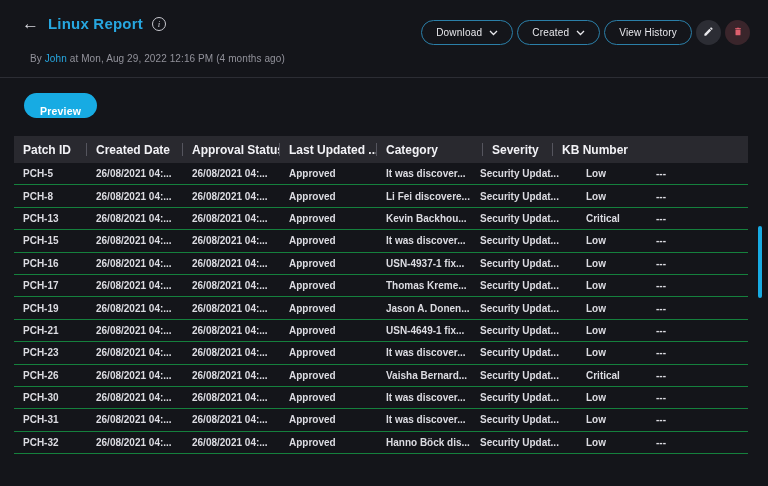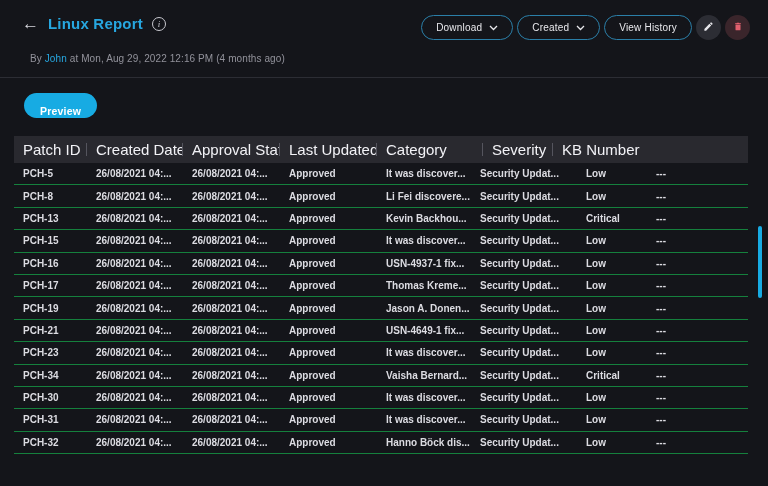--- a/index.html
+++ b/index.html
@@ -18,21 +18,21 @@
   .back-arrow { font-size:17px; color:#d8d8de; cursor:pointer; line-height:1; }
   .page-title { font-size:15px; font-weight:bold; color:#27a7e0; letter-spacing:.2px; }
   .info-icon {
     width:14px; height:14px; border:1.3px solid #c9c9d0; border-radius:50%;
     font-size:9px; display:flex; align-items:center; justify-content:center;
     color:#c9c9d0; cursor:pointer; font-family:"Liberation Serif", serif; font-style:italic;
   }
   .subtitle { margin:21px 0 0 8px; font-size:10px; color:#92929b; letter-spacing:.1px; }
   .subtitle .author { color:#27a7e0; cursor:pointer; text-decoration:none; }
 
-  .actions { display:flex; align-items:flex-start; gap:4px; }
+  .actions { display:flex; align-items:flex-start; gap:4px; margin-top:5px; }
   .pill {
     display:flex; align-items:center; gap:7px; height:25px; padding:0 14px;
     background:transparent; border:1px solid #2b7fa8; border-radius:13px;
     color:#e8e8ec; font-size:10px; font-family:inherit; cursor:pointer; letter-spacing:.2px;
   }
   .chev svg { display:block; }
   .round {
     width:25px; height:25px; border-radius:50%; border:none;
     display:flex; align-items:center; justify-content:center; cursor:pointer;
   }
@@ -47,21 +47,21 @@
     background:#17abe3; border:none; border-radius:13px;
     color:#ffffff; font-size:10.5px; font-weight:bold; font-family:inherit;
     cursor:pointer; letter-spacing:.2px;
   }
 
   
   .table { position:absolute; left:14px; top:136px; width:734px; }
   .thead { display:flex; background:#29292f; height:27px; align-items:stretch; }
   .hcell {
     position:relative; display:flex; align-items:center;
-    font-size:15px; font-weight:normal; color:#f2f2f6; padding-left:9px;
+    font-size:12px; font-weight:bold; color:#f2f2f6; padding-left:9px;
     white-space:nowrap; overflow:hidden; cursor:pointer;
   }
   .hcell:not(:last-child)::after {
     content:""; position:absolute; right:0; top:7px; bottom:7px; width:1px; background:#55555e;
   }
   .trow { display:flex; height:22.4px; align-items:center; border-bottom:1px solid #15803d; cursor:pointer; }
   .tcell {
     font-size:10px; font-weight:bold; color:#dcdce2; padding-left:9px;
     white-space:nowrap; overflow:hidden;
   }
@@ -227,21 +227,21 @@
         <div class="tcell col0">PCH-23</div>
         <div class="tcell col1">26/08/2021 04:...</div>
         <div class="tcell col2">26/08/2021 04:...</div>
         <div class="tcell col3">Approved</div>
         <div class="tcell col4">It was discover...</div>
         <div class="tcell col5">Security Updat...</div>
         <div class="tcell col6">Low</div>
         <div class="tcell col7">---</div>
       </div>
       <div class="trow">
-        <div class="tcell col0">PCH-34</div>
+        <div class="tcell col0">PCH-26</div>
         <div class="tcell col1">26/08/2021 04:...</div>
         <div class="tcell col2">26/08/2021 04:...</div>
         <div class="tcell col3">Approved</div>
         <div class="tcell col4">Vaisha Bernard...</div>
         <div class="tcell col5">Security Updat...</div>
         <div class="tcell col6">Critical</div>
         <div class="tcell col7">---</div>
       </div>
       <div class="trow">
         <div class="tcell col0">PCH-30</div>

